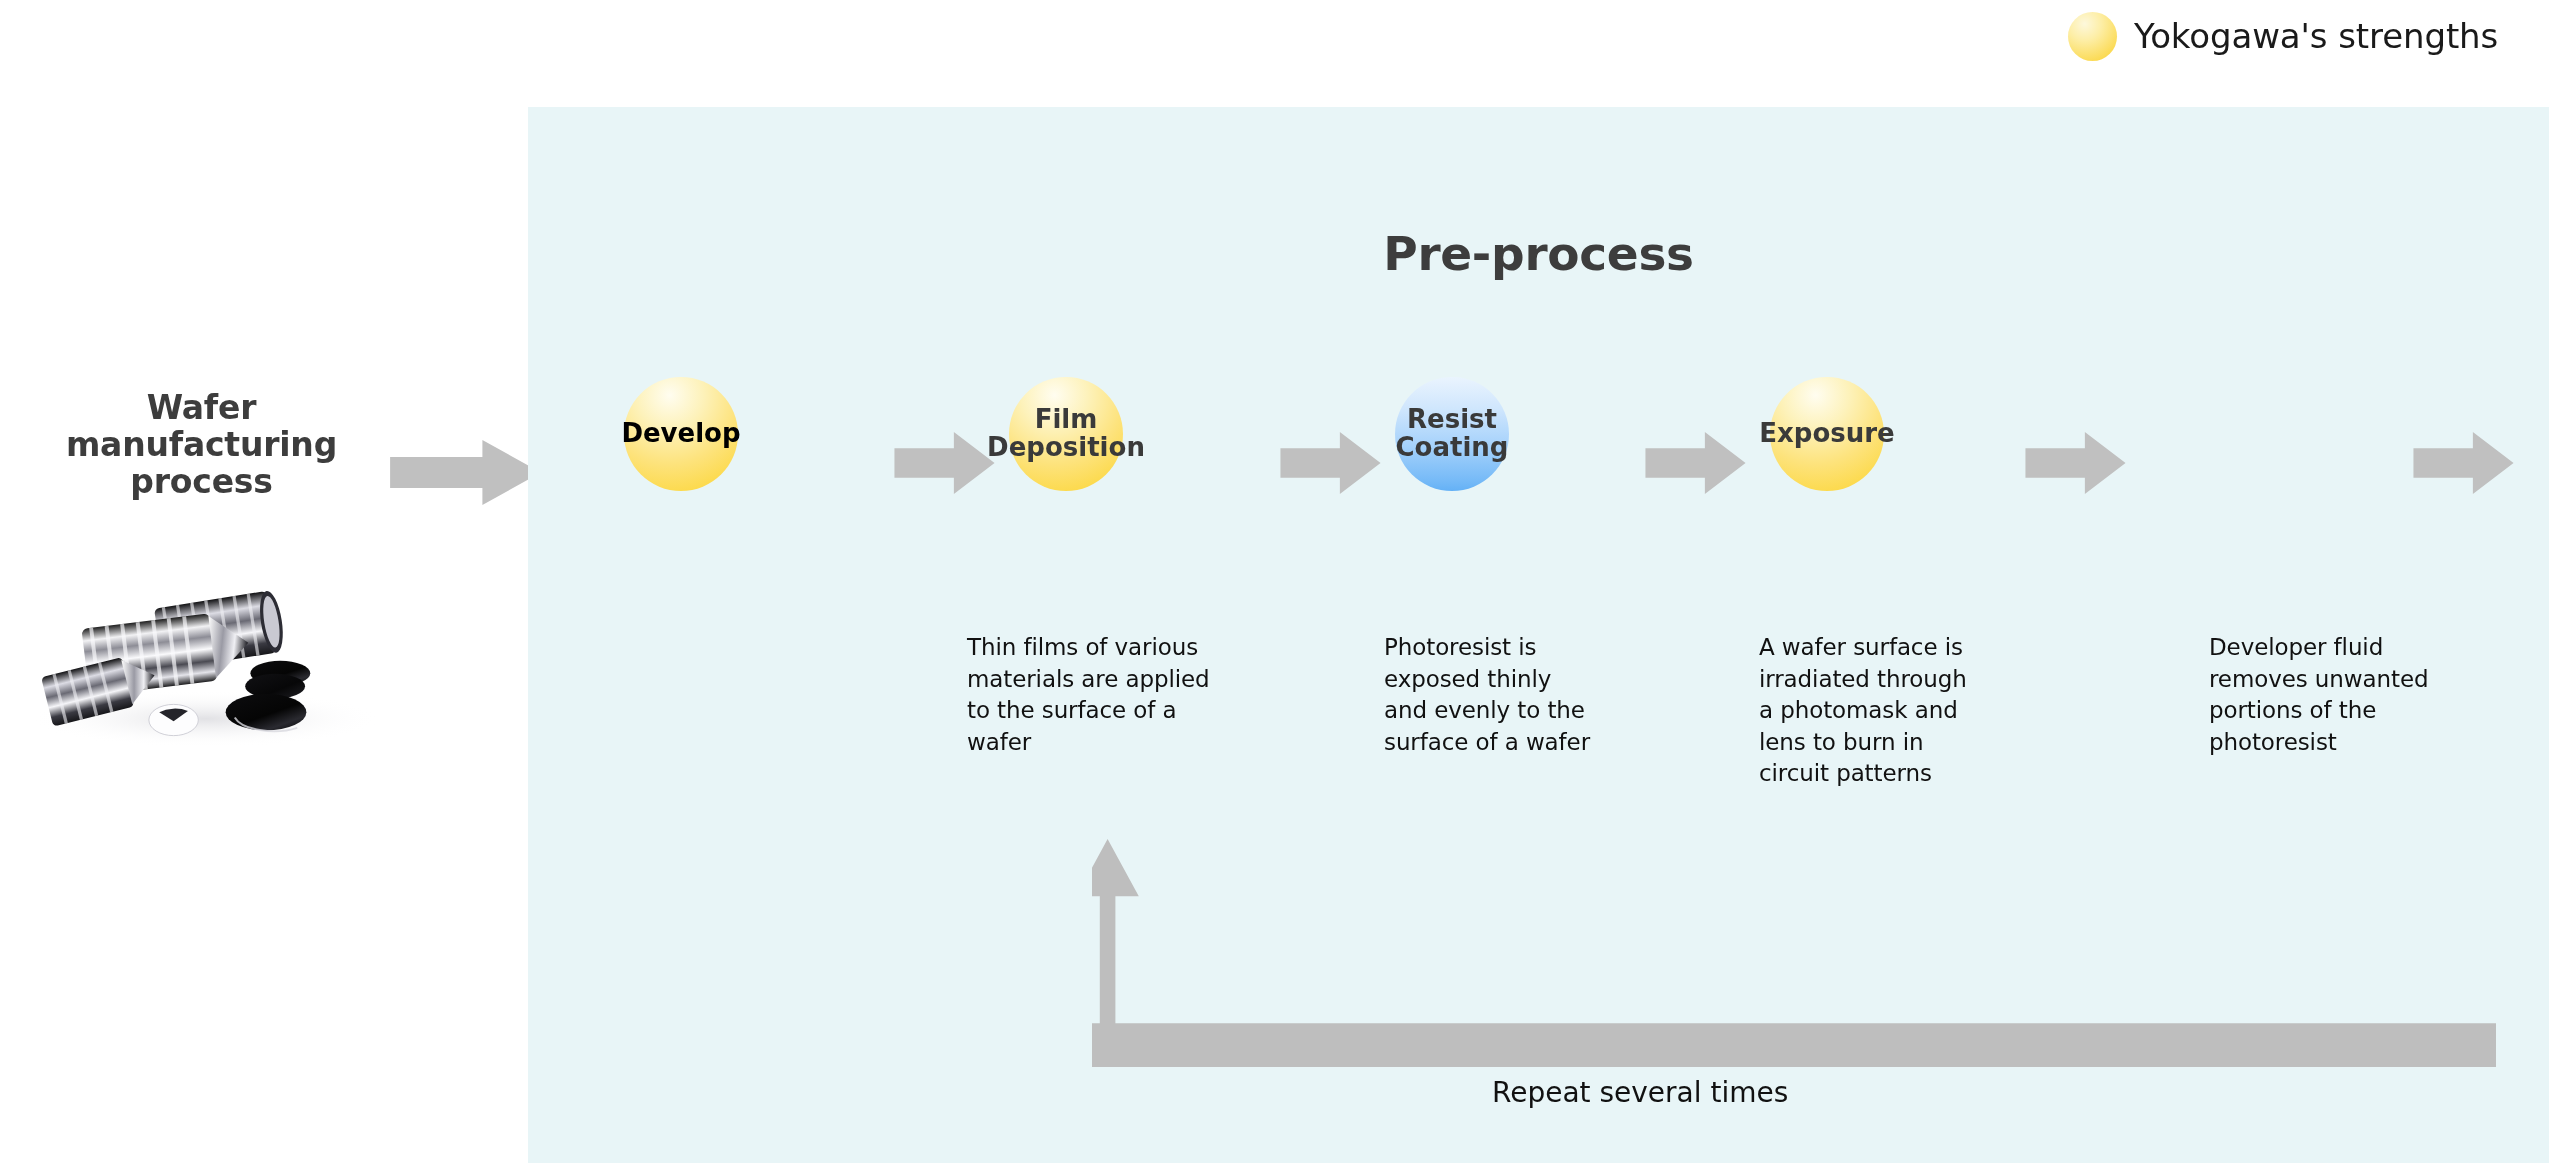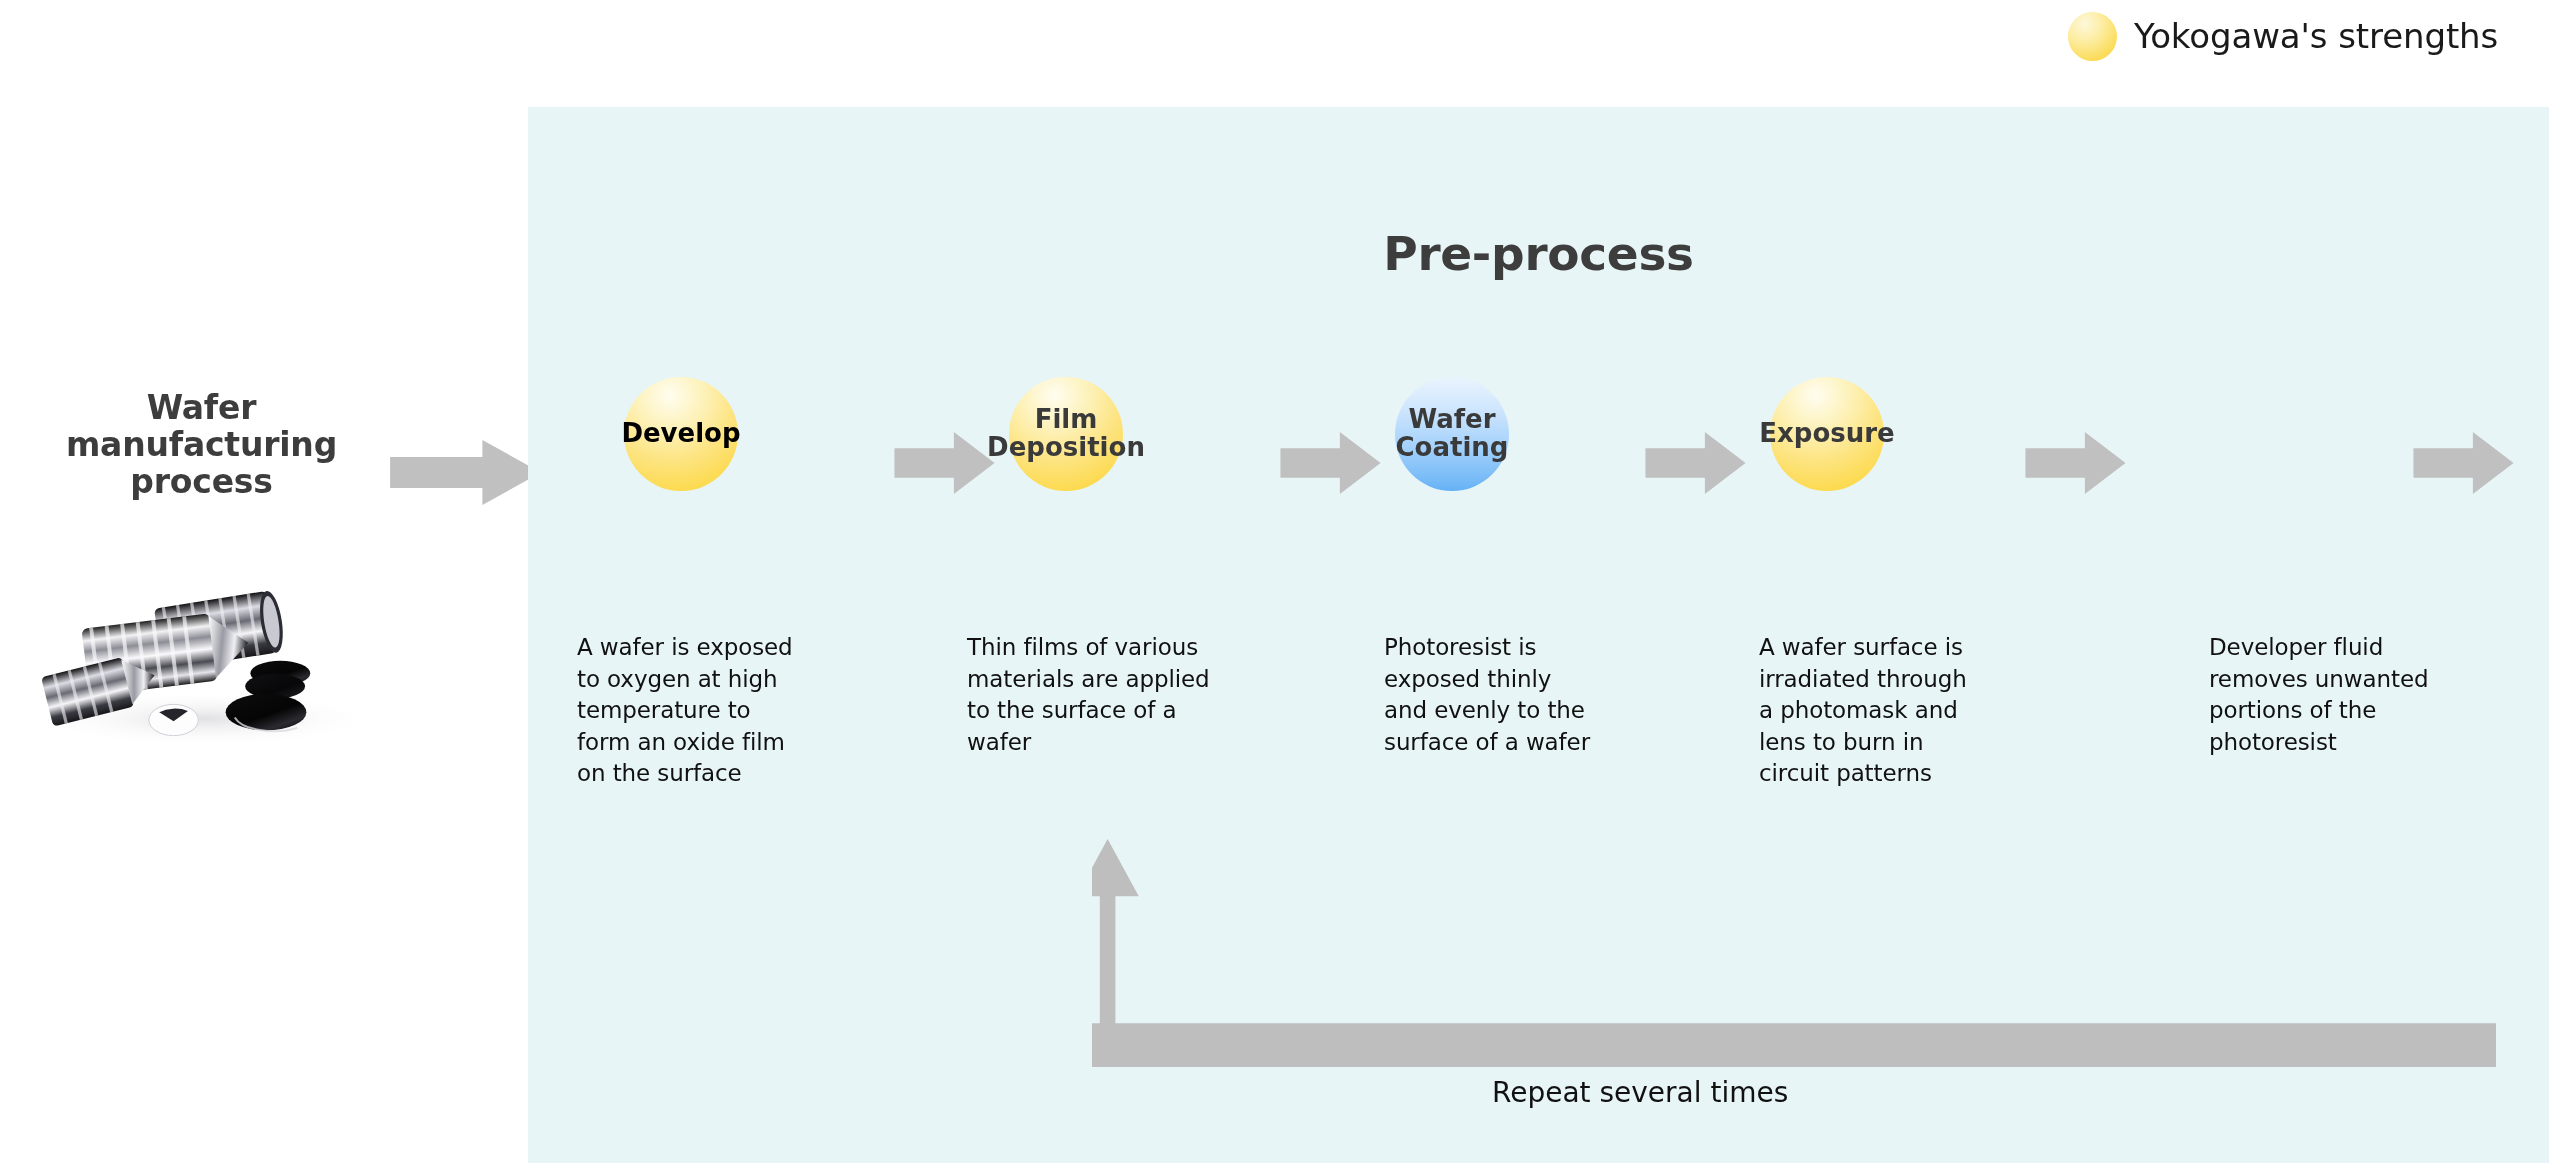--- a/index.html
+++ b/index.html
@@ -188,25 +188,20 @@
 
   <div class="panel">
     <div class="panel-title">Pre-process</div>
   </div>
 
   <div class="node" style="left:624px;top:377px;">
     <div class="circle yellow">
       <span class="circle-label lbl-black">Develop</span>
     </div>
   </div>
-  <div class="desc" style="left:577px;top:632px;width:306px;">A wafer is exposed
-to oxygen at high
-temperature to
-form an oxide film
-on the surface</div>
 
   <div class="arrow" style="left:894px;top:432px;width:101px;height:62px;">
     <svg viewBox="0 0 155 96" xmlns="http://www.w3.org/2000/svg">
       <path d="M0 25 L92 25 L92 0 L155 48 L92 96 L92 71 L0 71 Z" fill="#c0c0c0"></path>
     </svg>
   </div>
 
   <div class="node" style="left:1009px;top:377px;">
     <div class="circle yellow">
       <span class="circle-label lbl-dark">Film
@@ -219,21 +214,21 @@
 wafer</div>
 
   <div class="arrow" style="left:1280px;top:432px;width:101px;height:62px;">
     <svg viewBox="0 0 155 96" xmlns="http://www.w3.org/2000/svg">
       <path d="M0 25 L92 25 L92 0 L155 48 L92 96 L92 71 L0 71 Z" fill="#c0c0c0"></path>
     </svg>
   </div>
 
   <div class="node" style="left:1395px;top:377px;">
     <div class="circle blue">
-      <span class="circle-label lbl-dark">Wafer
+      <span class="circle-label lbl-dark">Resist
 Coating</span>
     </div>
   </div>
   <div class="desc" style="left:1384px;top:632px;width:319px;">Photoresist is
 exposed thinly
 and evenly to the
 surface of a wafer</div>
 
   <div class="arrow" style="left:1645px;top:432px;width:101px;height:62px;">
     <svg viewBox="0 0 155 96" xmlns="http://www.w3.org/2000/svg">

